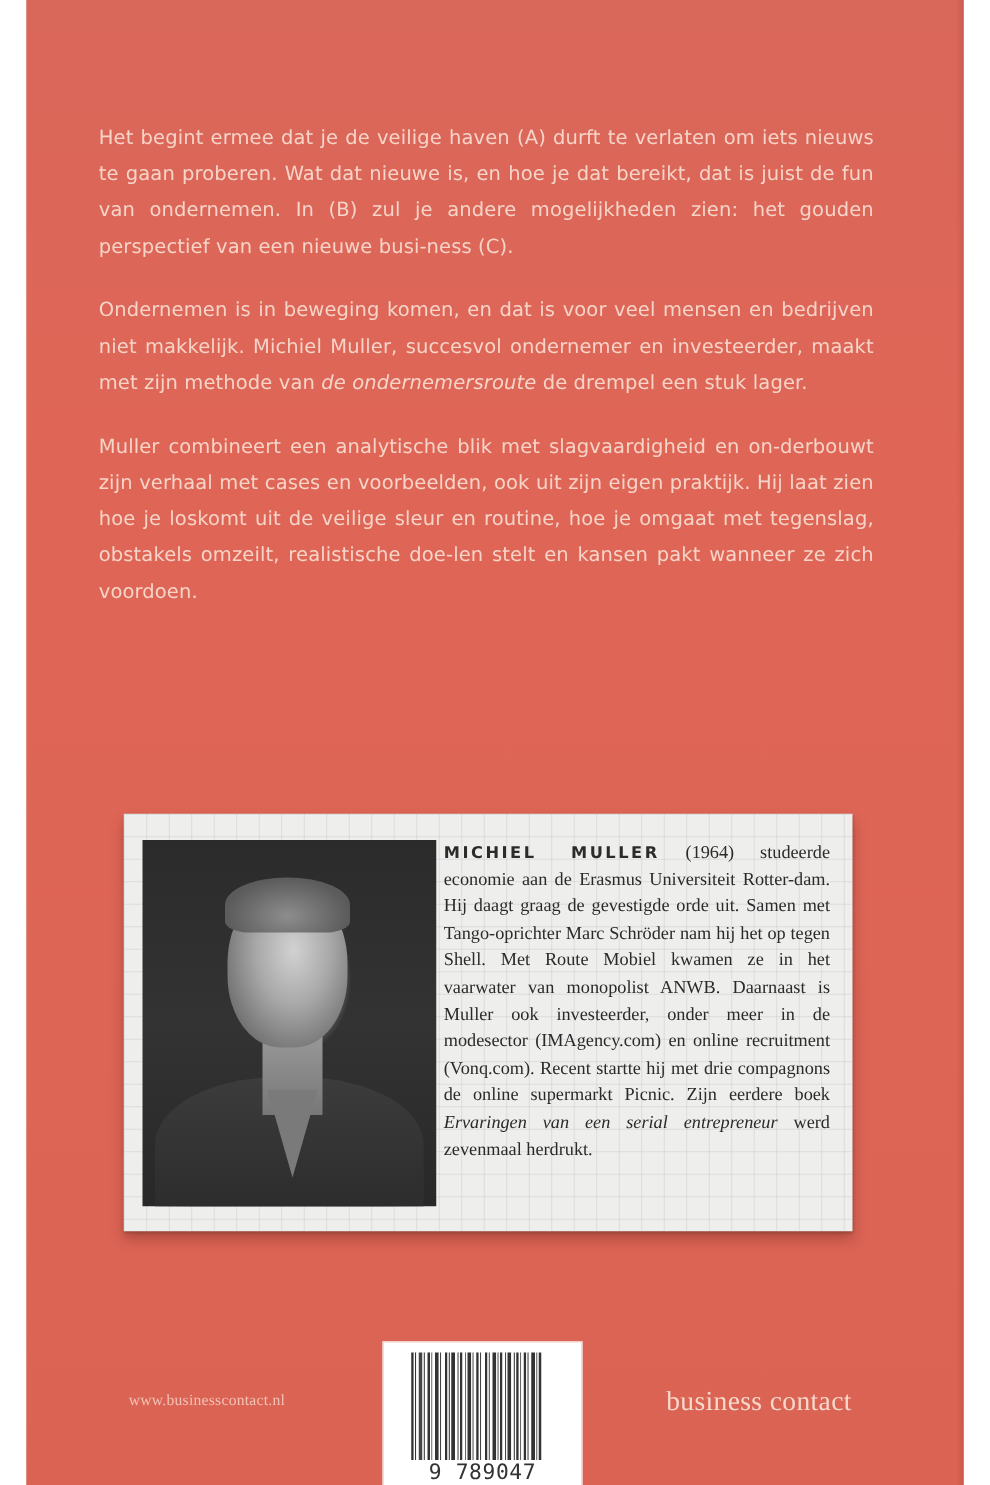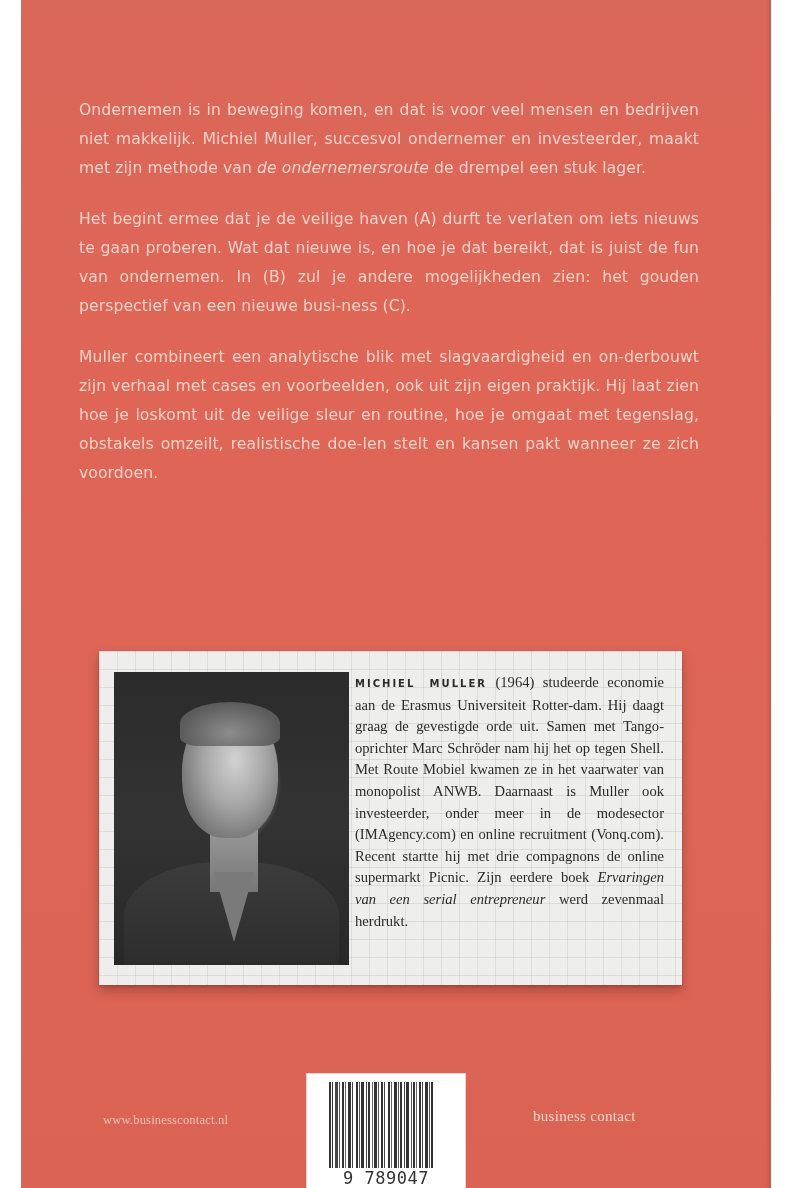--- a/index.html
+++ b/index.html
@@ -126,42 +126,42 @@
       font-family: "Liberation Serif", serif;
       font-size: 14.6px;
       line-height: 21.6px;
       color: #2a2a2a;
       text-align: justify;
       hyphens: manual;
     }
     .bio-name {
       font-family: "DejaVu Sans", sans-serif;
       font-weight: bold;
-      font-size: 10px;
+      font-size: 13px;
       letter-spacing: 2px;
       color: #2b2b2b;
       word-spacing: 4px;
     }
     .bio-text em {
     }
     .footer-url {
       position: absolute;
       left: 103px;
       top: 1113px;
       font-family: "Liberation Serif", serif;
       font-size: 12.5px;
       color: #f2c2b4;
       letter-spacing: 0.2px;
     }
     .footer-brand {
       position: absolute;
       left: 533px;
       top: 1108px;
       font-family: "Liberation Serif", serif;
-      font-size: 15px;
+      font-size: 22px;
       color: #f7d9cc;
       letter-spacing: 0.3px;
     }
     .barcode-box {
       position: absolute;
       left: 306px;
       top: 1073px;
       width: 158px;
       height: 115px;
       background: #ffffff;
@@ -194,22 +194,22 @@
       background: #ffffff;
     }
   </style>
 </head>
 <body>
 
 <div class="cover">
 </div>
 
 <div class="blurb">
+  <p>Het begint ermee dat je de veilige haven (A) durft te verlaten om iets nieuws te gaan proberen. Wat dat nieuwe is, en hoe je dat bereikt, dat is juist de fun van ondernemen. In (B) zul je andere mogelijkheden zien: het gouden perspectief van een nieuwe busi-­ness (C).</p>
   <p><span>Ondernemen is in beweging komen, en dat is voor veel mensen en bedrijven niet makkelijk. Michiel Muller, succesvol ondernemer en investeerder, maakt met zijn methode van </span><em>de ondernemersroute</em><span> de drempel een stuk lager.</span></p>
-  <p>Het begint ermee dat je de veilige haven (A) durft te verlaten om iets nieuws te gaan proberen. Wat dat nieuwe is, en hoe je dat bereikt, dat is juist de fun van ondernemen. In (B) zul je andere mogelijkheden zien: het gouden perspectief van een nieuwe busi-­ness (C).</p>
   <p>Muller combineert een analytische blik met slagvaardigheid en on-­derbouwt zijn verhaal met cases en voorbeelden, ook uit zijn eigen praktijk. Hij laat zien hoe je loskomt uit de veilige sleur en routine, hoe je omgaat met tegenslag, obstakels omzeilt, realistische doe-­len stelt en kansen pakt wanneer ze zich voordoen.</p>
 </div>
 
 <div class="bio-card">
   <div class="photo" title="Black-and-white portrait of Michiel Muller">
     <div class="shirt"></div>
     <div class="neck"></div>
     <div class="collar-v"></div>
     <div class="head"></div>
     <div class="hair"></div>

